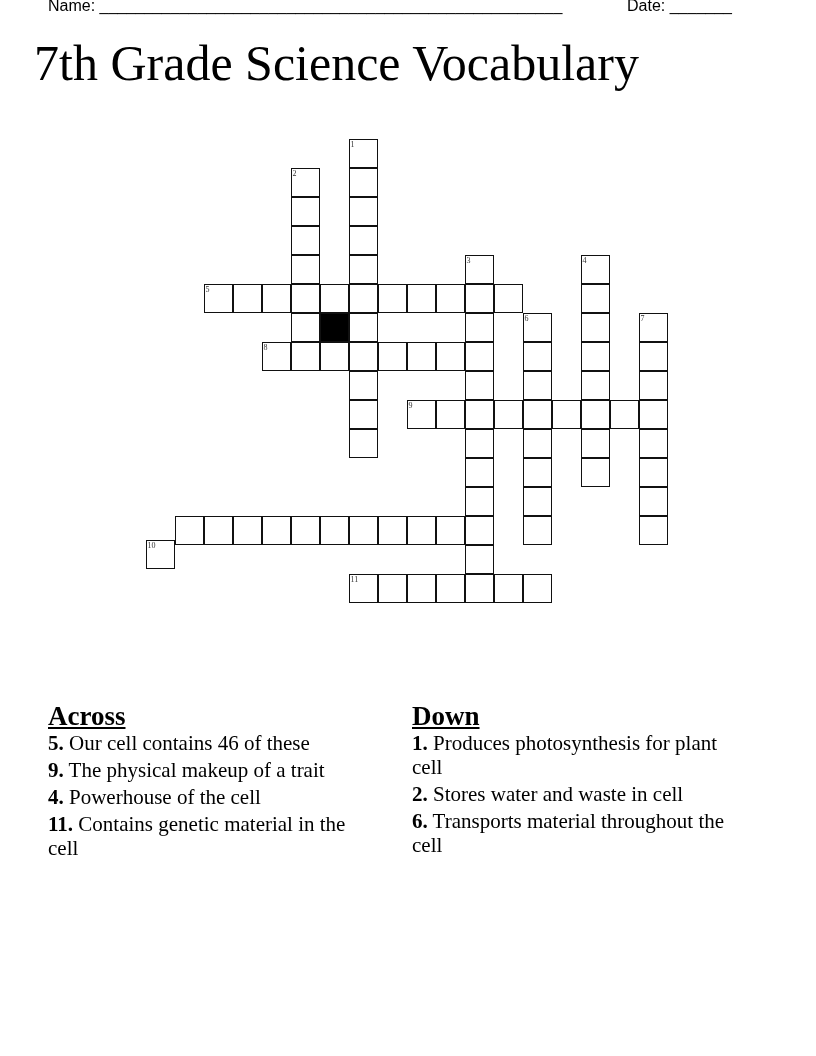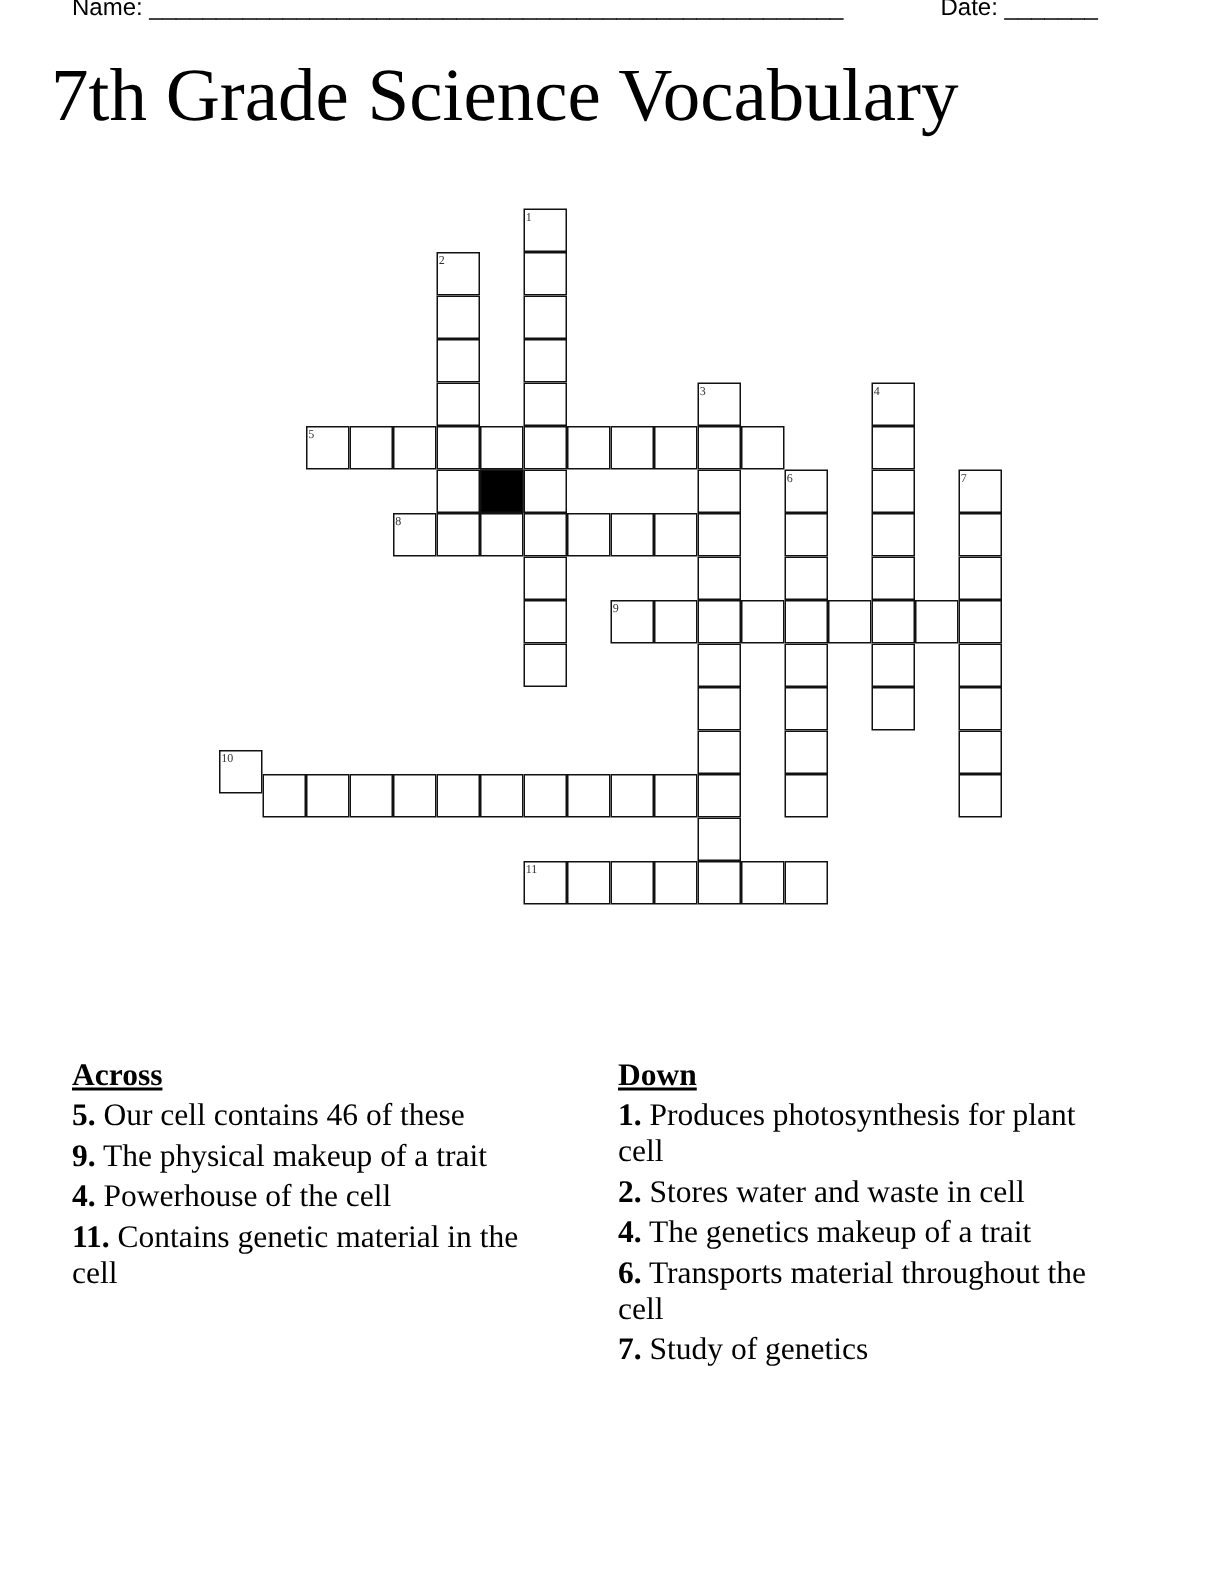--- a/index.html
+++ b/index.html
@@ -20,21 +20,21 @@
     border: 1.5px solid #111; background: #fff; margin-left: -0.5px; margin-top: -0.5px;
   }
   .cell.black { background: #000; }
   .cell .num {
     position: absolute; left: 1px; top: 0px; font-family: "Liberation Serif", serif;
     font-size: 8px; line-height: 9px; color: #333;
   }
   .clues { position: absolute; top: 703px; font-family: "Liberation Serif", serif; font-size: 21px; line-height: 24px; }
   .clues.across { left: 48px; width: 330px; }
   .clues.down { left: 412px; width: 340px; }
-  .clues h3 { margin: 0 0 2px 0; font-size: 21px; font-weight: bold; text-decoration: underline; line-height: 26px; }
+  .clues h3 { margin: 0 0 2px 0; font-size: 27px; font-weight: bold; text-decoration: underline; line-height: 26px; }
   .clue { margin: 0 0 3px 0; }
   .clue b { font-weight: bold; }
 </style>
 </head>
 <body>
 
 <div class="header-line">
   <span class="name-label">Name: ____________________________________________________</span>
   <span class="date-label">Date: _______</span>
 </div>
@@ -125,21 +125,21 @@
     <div class="cell" style="left: 378px; top: 342px;"></div>
     <div class="cell" style="left: 407px; top: 342px;"></div>
     <div class="cell" style="left: 436px; top: 342px;"></div>
     <div class="cell" style="left: 407px; top: 400px;">
       <span class="num">9</span>
     </div>
     <div class="cell" style="left: 436px; top: 400px;"></div>
     <div class="cell" style="left: 494px; top: 400px;"></div>
     <div class="cell" style="left: 552px; top: 400px;"></div>
     <div class="cell" style="left: 610px; top: 400px;"></div>
-    <div class="cell" style="left: 146px; top: 500px; text-align: center;">
+    <div class="cell" style="left: 146px; top: 540px; text-align: center;">
       <span class="num">10</span>
     </div>
     <div class="cell" style="left: 175px; top: 516px;"></div>
     <div class="cell" style="left: 204px; top: 516px;"></div>
     <div class="cell" style="left: 233px; top: 516px;"></div>
     <div class="cell" style="left: 262px; top: 516px;"></div>
     <div class="cell" style="left: 291px; top: 516px;"></div>
     <div class="cell" style="left: 320px; top: 516px;"></div>
     <div class="cell" style="left: 349px; top: 516px;"></div>
     <div class="cell" style="left: 378px; top: 516px;"></div>
@@ -161,16 +161,14 @@
   <div class="clue"><b>5.</b><span> Our cell contains 46 of these</span></div>
   <div class="clue"><b>9.</b><span> The physical makeup of a trait</span></div>
   <div class="clue"><b>4.</b><span> Powerhouse of the cell</span></div>
   <div class="clue"><b>11.</b><span> Contains genetic material in the cell</span></div>
 </div>
 
 <div class="clues down">
   <h3>Down</h3>
   <div class="clue"><b>1.</b><span> Produces photosynthesis for plant cell</span></div>
   <div class="clue"><b>2.</b><span> Stores water and waste in cell</span></div>
-  <div class="clue"><b>4.</b><span> The genetics makeup of a trait</span></div>
   <div class="clue"><b>6.</b><span> Transports material throughout the cell</span></div>
-  <div class="clue"><b>7.</b><span> Study of genetics</span></div>
 </div>
 
 </body></html>

